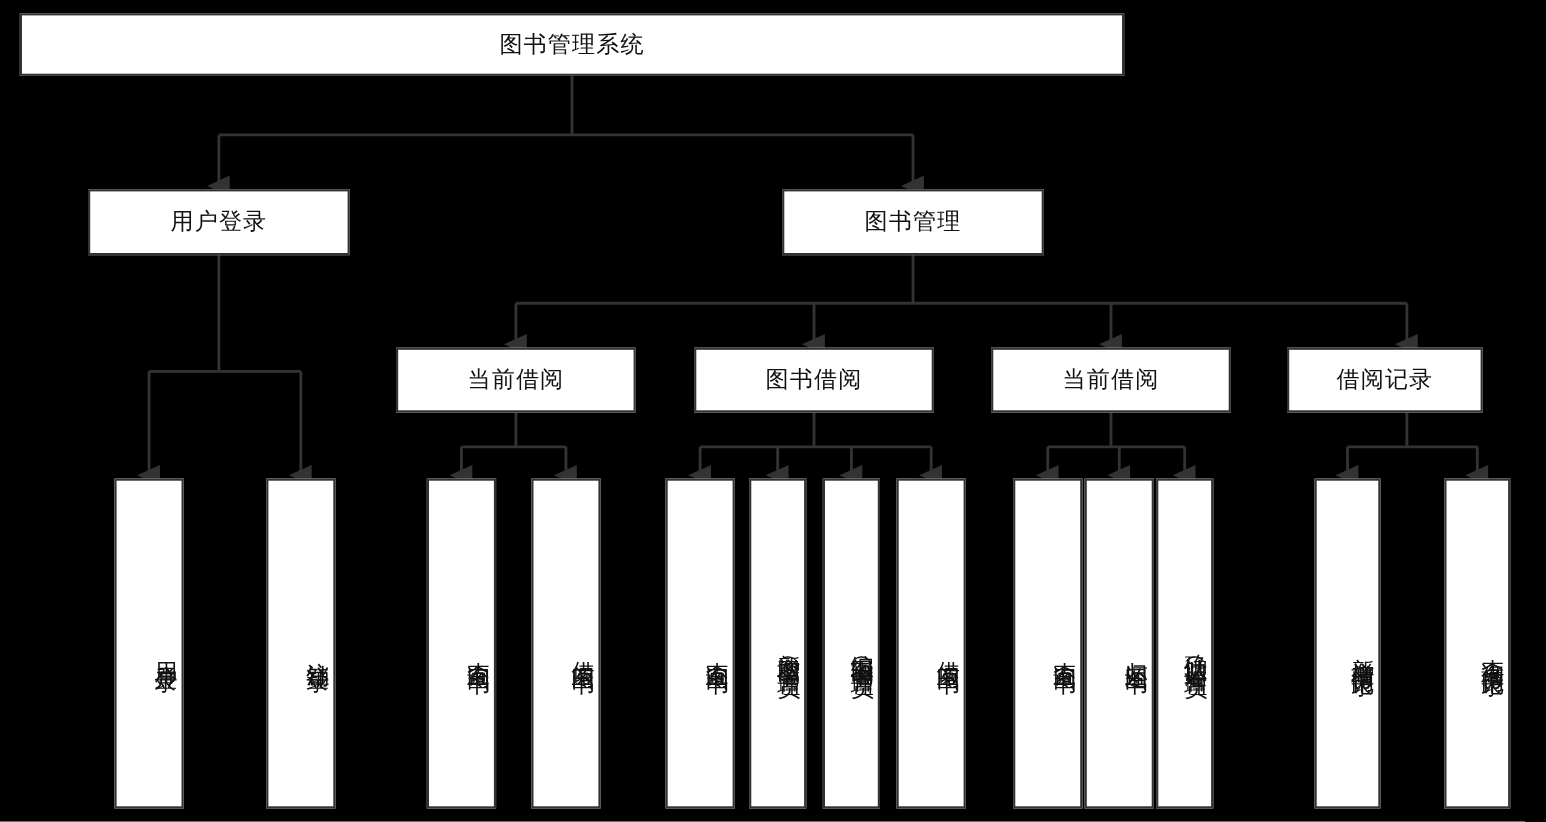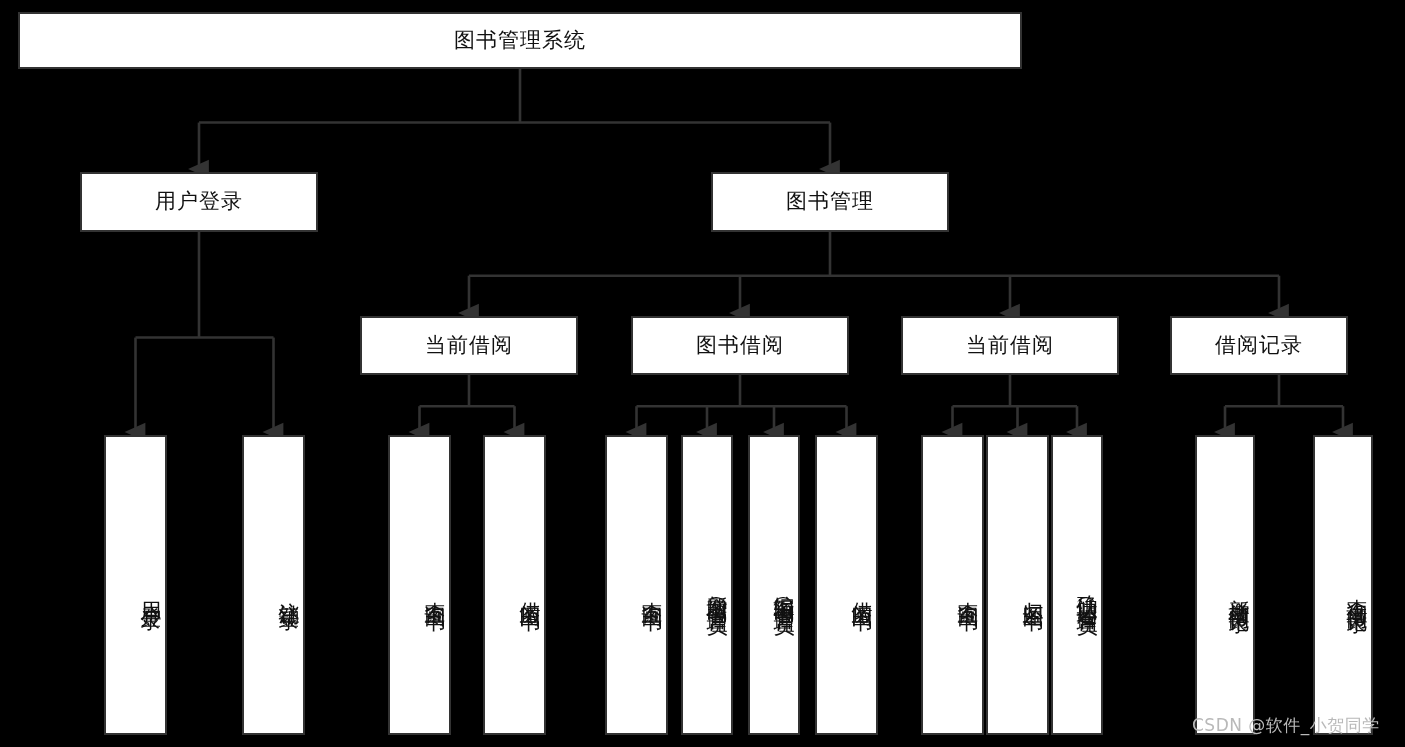--- a/index.html
+++ b/index.html
@@ -169,14 +169,13 @@
         <span class="vtext">确认归还（管理员）</span>
       </div>
       <div class="node v" style="left: 1195px; top: 435px; width: 60px; height: 300px;">
         <span class="vtext">新增借阅记录</span>
       </div>
       <div class="node v" style="left: 1313px; top: 435px; width: 60px; height: 300px;">
         <span class="vtext">查询借阅记录</span>
       </div>
     </div>
 
-  <div class="watermark" style="left: 1192px; top: 714px;">CSDN @软件_小贺同学</div>
 </div>
 
 </body></html>

